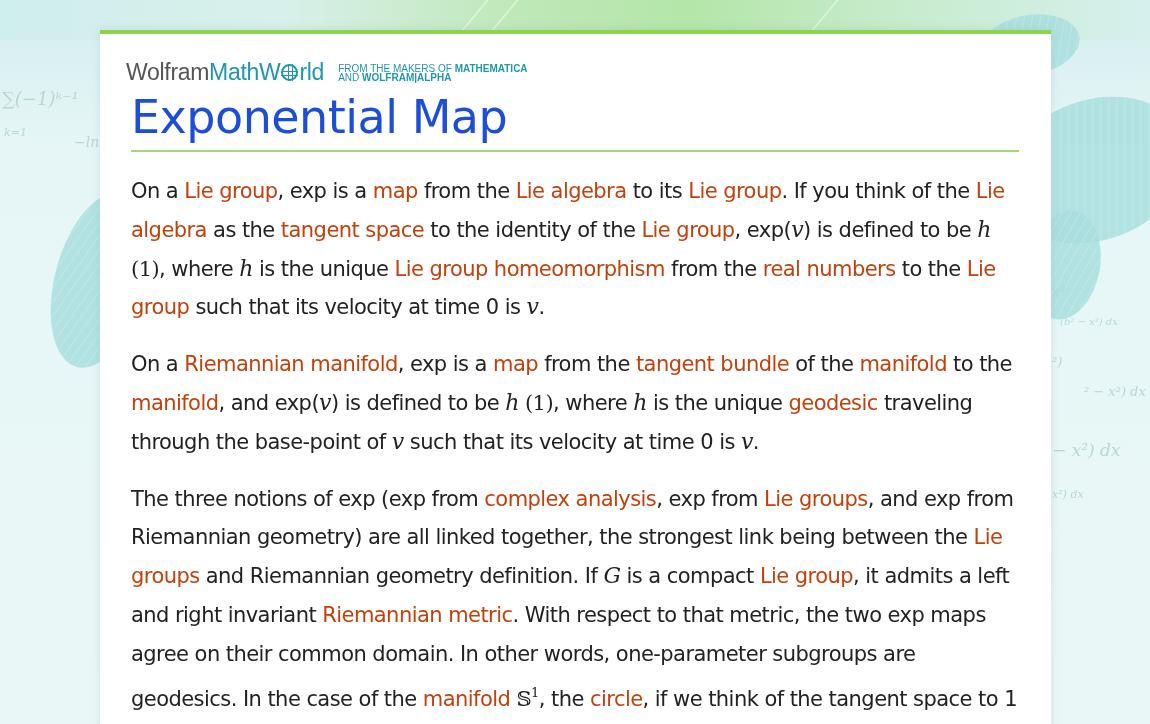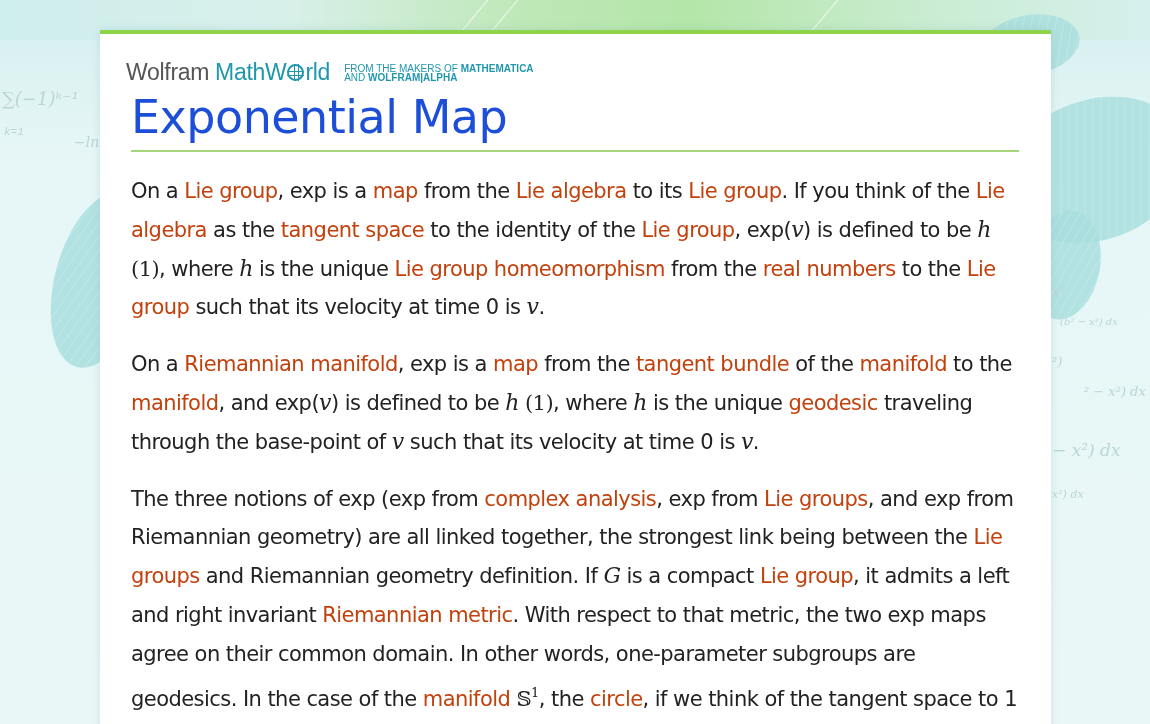--- a/index.html
+++ b/index.html
@@ -29,21 +29,21 @@
     .card {
       position: absolute; left: 100px; top: 30px; width: 951px; height: 720px;
       background: #ffffff;
       border-top: 4px solid #8dd44a;
       box-shadow: 0 0 8px rgba(120,170,170,0.25);
     }
     .logo {
       position: absolute; left: 26px; top: 25px; display: flex; align-items: center;
     }
     .logo-wolfram { font-family: "Liberation Sans", sans-serif; font-size: 23px; color: #555; letter-spacing: -0.3px; }
-    .logo-mathworld { font-family: "Liberation Sans", sans-serif; font-size: 23px; color: #1f97ad; margin-left: 6px; letter-spacing: -0.3px; }
+    .logo-mathworld { font-family: "Liberation Sans", sans-serif; font-size: 23px; color: #1f97ad; letter-spacing: -0.3px; }
     .logo-globe {
       display: inline-block; width: 17px; height: 17px; border-radius: 50%;
       border: 2px solid #1f97ad; position: relative; vertical-align: -1px; margin: 0 1px;
       background: radial-gradient(circle at 50% 50%, transparent 40%, transparent 41%);
     }
     .logo-globe::before { content: ""; position: absolute; left: 5px; top: -2px; width: 3px; height: 17px; border-left: 1px solid #1f97ad; border-right: 1px solid #1f97ad; }
     .logo-globe::after { content: ""; position: absolute; left: -2px; top: 5px; width: 17px; height: 3px; border-top: 1px solid #1f97ad; border-bottom: 1px solid #1f97ad; }
     .logo-tagline {
       margin-left: 14px; font-family: Liberation Sans, sans-serif; font-size: 10px; line-height: 9px;
       color: #1f97ad; text-transform: uppercase;
@@ -76,21 +76,21 @@
   <div class="streak" style="left:500px;"></div>
   <div class="streak" style="left:820px;"></div>
 </div>
 
 <div class="bg-shape" style="left:55px; top:190px; width:90px; height:180px; transform:rotate(15deg);"></div>
 <div class="bg-shape" style="left:980px; top:15px; width:100px; height:60px; transform:rotate(-10deg);"></div>
 <div class="bg-shape" style="left:1000px; top:100px; width:190px; height:140px; transform:rotate(-20deg);"></div>
 <div class="bg-shape" style="left:1030px; top:210px; width:70px; height:110px; transform:rotate(10deg);"></div>
 
 <div class="bg-formula" style="left:2px; top:88px; font-size:18px;">∑(−1)ᵏ⁻¹</div>
-<div class="bg-formula" style="left:4px; top:126px; font-size:11px;font-family:Liberation Mono, monospace;">k=1</div>
+<div class="bg-formula" style="left:4px; top:126px; font-size:11px;">k=1</div>
 <div class="bg-formula" style="left:74px; top:134px; font-size:14px;">−ln</div>
 <div class="bg-formula" style="left:1052px; top:284px; font-size:14px;">x²</div>
 <div class="bg-formula" style="left:1052px; top:316px; font-size:10px;margin-left:8px;">(b² − x²)  dx</div>
 <div class="bg-formula" style="left:1052px; top:354px; font-size:13px;">²)</div>
 <div class="bg-formula" style="left:1052px; top:384px; font-size:13px;padding-left:32px;">² − x²)  dx</div>
 <div class="bg-formula" style="left:1052px; top:440px; font-size:17px;">− x²)  dx</div>
 <div class="bg-formula" style="left:1052px; top:488px; font-size:11px;text-align:right;">x²)  dx</div>
 
 <div class="card">
 

